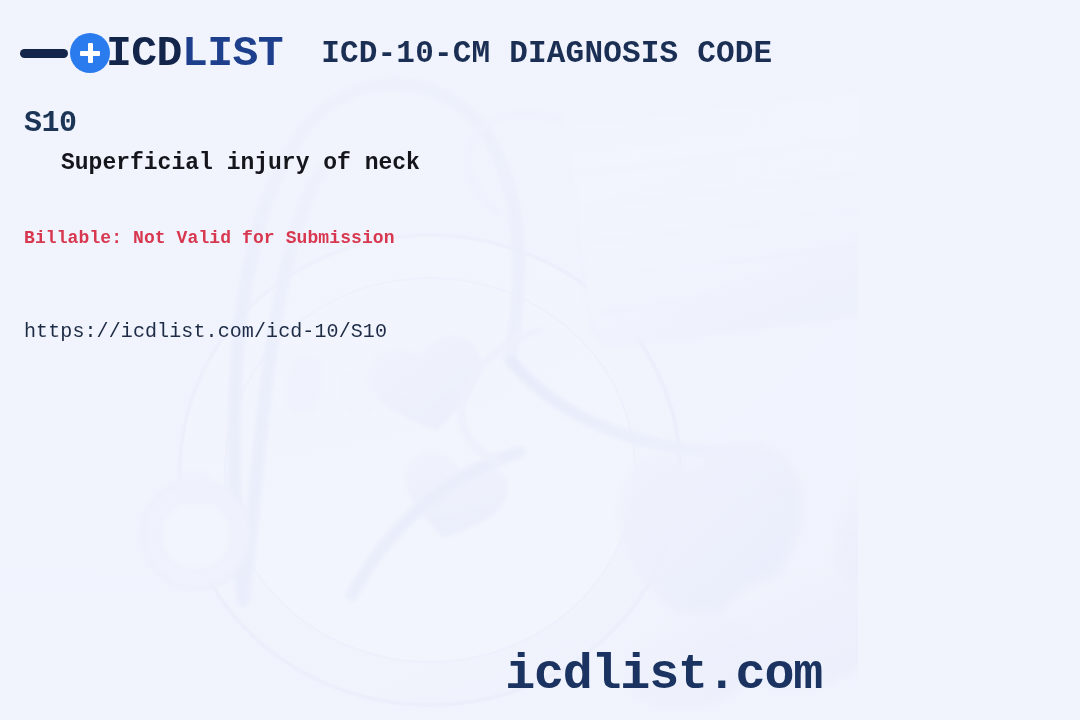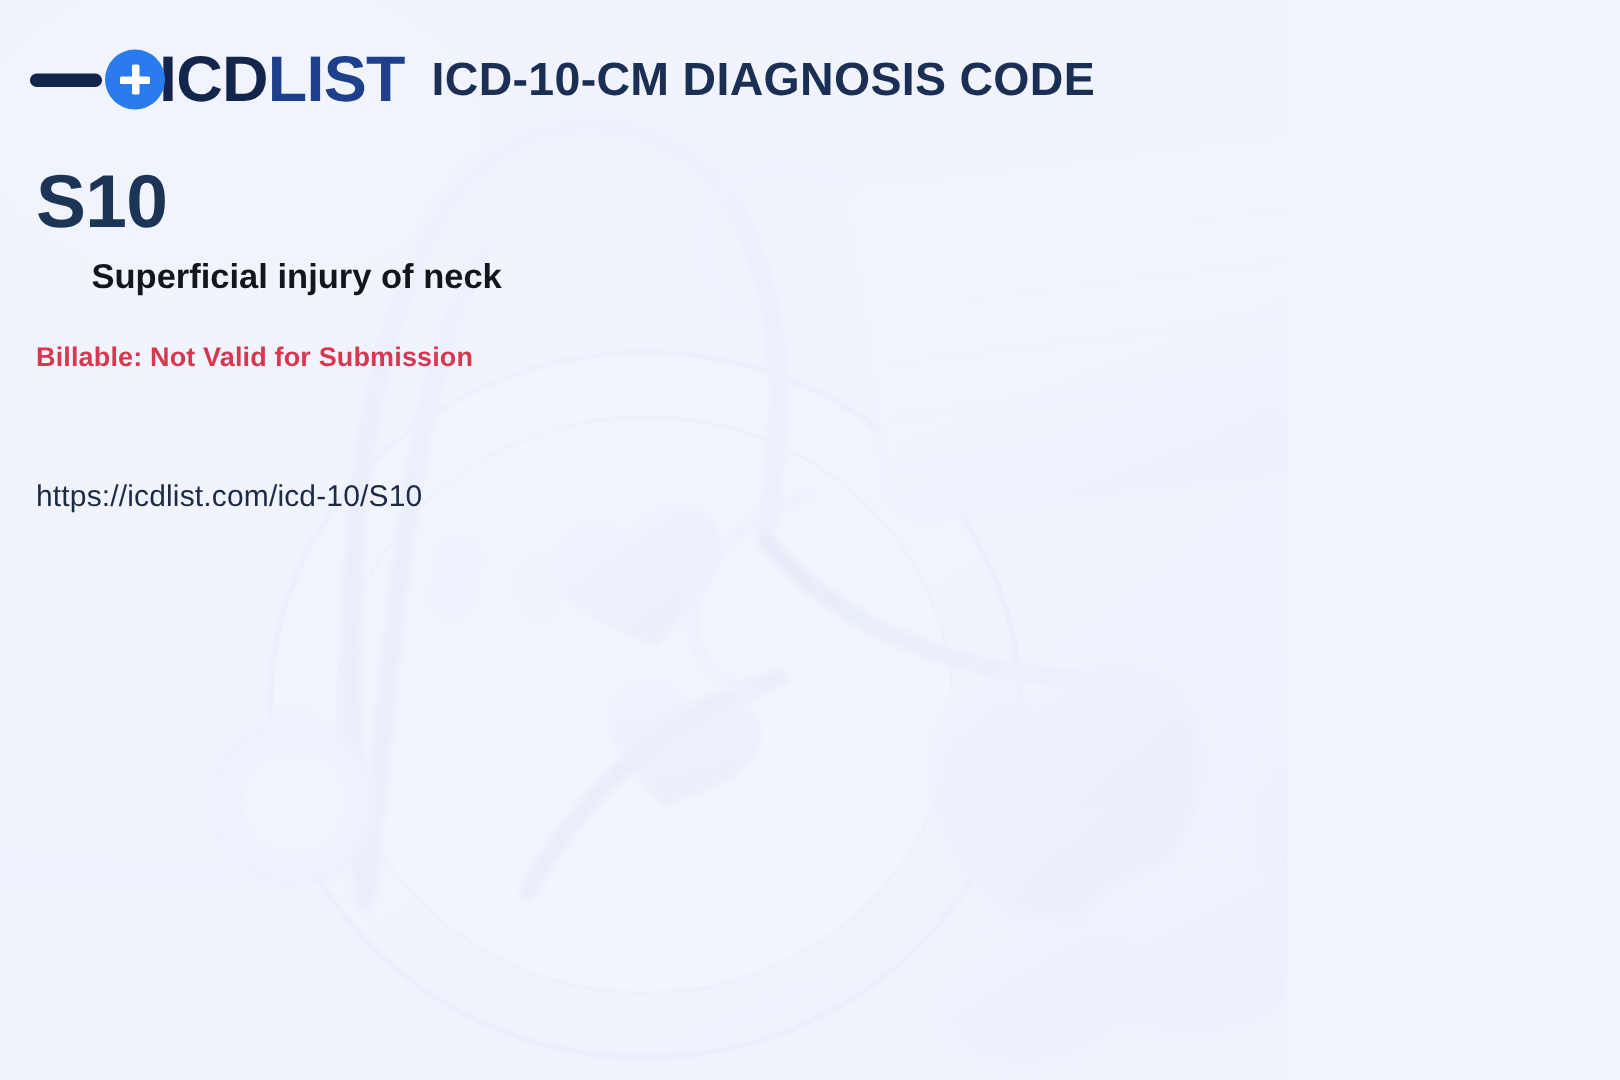--- a/index.html
+++ b/index.html
@@ -14,20 +14,21 @@
     font-family: "Liberation Sans", sans-serif;
     background: #f1f4fd;
   }
 
   #card {
     position: relative;
     width: 858px;
     height: 720px;
     background: #fde047;
     overflow: hidden;
+    font-family: Liberation Mono, monospace;
   }
 
   
   #bg-photo {
     position: absolute;
     inset: 0;
     overflow: hidden;
     pointer-events: none;
   }
   #bg-photo svg { display: block; width: 1080px; height: 720px; }
@@ -92,37 +93,37 @@
     font-size: 43px;
     font-weight: 700;
     letter-spacing: -0.5px;
     line-height: 1;
     white-space: nowrap;
   }
   #logo-word-icd { color: #14254b; }
   #logo-word-list { color: #1d3f8c; }
 
   #header-title {
-    margin-left: 18px;
+    margin-left: 38px;
     font-size: 31px;
     font-weight: 700;
     color: #1a2f53;
     letter-spacing: 0.2px;
     white-space: nowrap;
   }
 
   
   #code-block {
     position: absolute;
     left: 24px;
     top: 108px;
     width: 620px;
   }
   #code-value {
-    font-size: 50px;
+    font-size: 30px;
     font-weight: 700;
     color: #1c3557;
     line-height: 1.05;
     letter-spacing: -0.5px;
   }
   #code-description {
     margin-top: 9px;
     font-size: 23px;
     font-weight: 700;
     color: #14161c;
@@ -281,14 +282,15 @@
 
   <div id="code-block">
     <div id="code-value">S10</div>
     <div id="code-description">Superficial injury of neck</div>
   </div>
 
   <div id="billable-status">Billable: Not Valid for Submission</div>
 
   <div id="code-url">https://icdlist.com/icd-10/S10</div>
 
+  <div id="footer-brand">icdlist.com</div>
 
 </div>
 
 </body></html>

